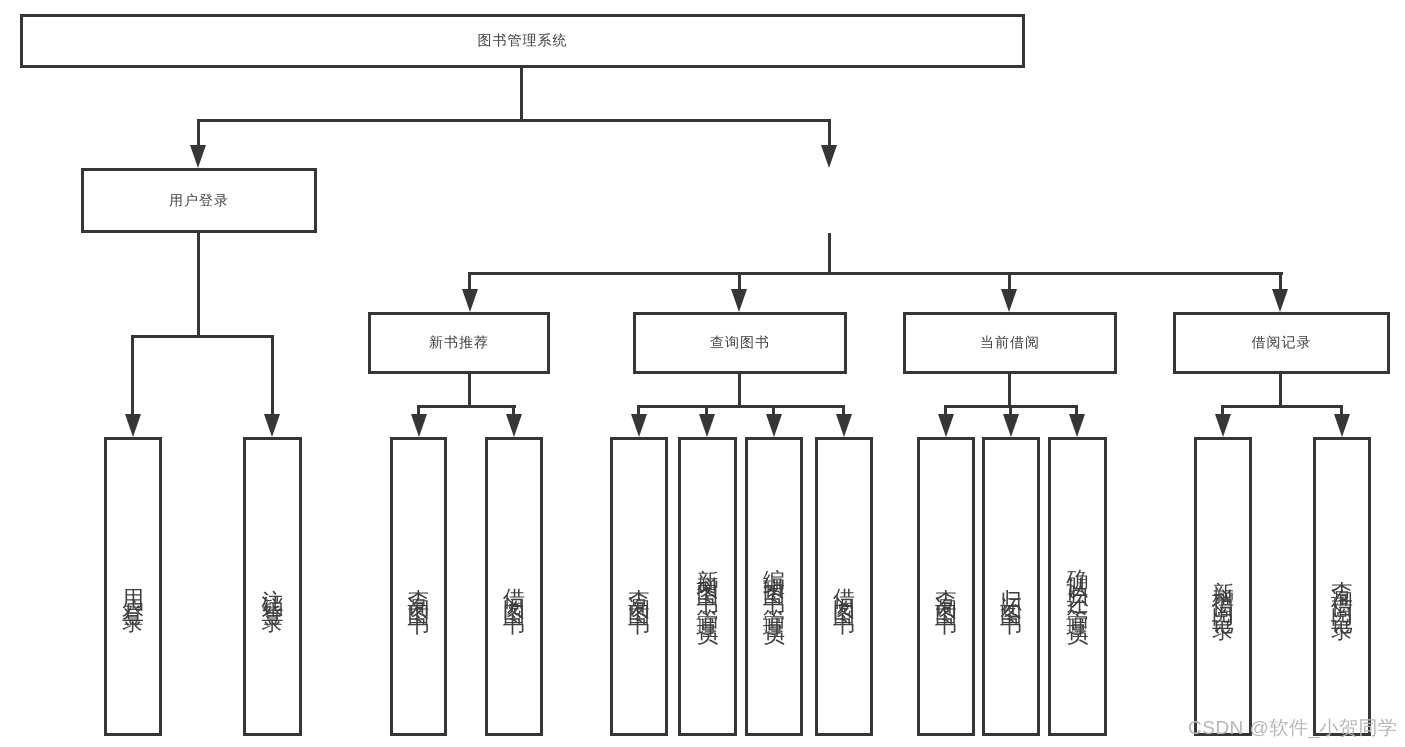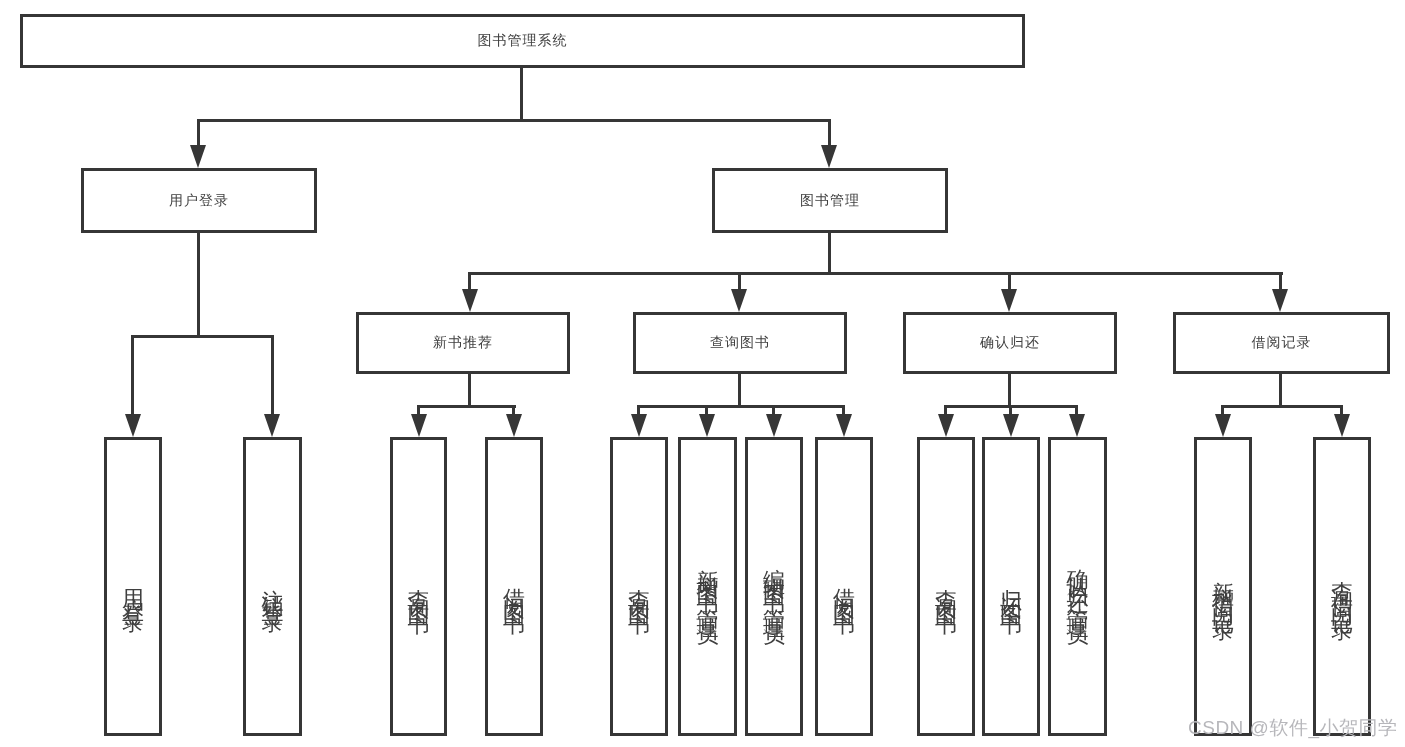--- a/index.html
+++ b/index.html
@@ -46,50 +46,47 @@
   <div class="vl" style="left:520px;top:68px;height:51px"></div>
   <div class="hl" style="left:197px;top:119px;width:634px"></div>
   <div class="vl" style="left:197px;top:119px;height:28px"></div>
   <div class="vl" style="left:828px;top:119px;height:28px"></div>
   <div class="ar" style="left:190px;top:145px"></div>
   <div class="ar" style="left:821px;top:145px"></div>
 
   <div class="box" style="left:81px;top:168px;width:236px;height:65px">
     <span class="lbl">用户登录</span>
   </div>
-  <div class="box" style="left:712px;top:168px;width:236px;height:65px">
-    <span class="lbl">图书管理</span>
-  </div>
 
   <div class="vl" style="left:197px;top:233px;height:102px"></div>
   <div class="hl" style="left:131px;top:335px;width:143px"></div>
   <div class="vl" style="left:131px;top:335px;height:82px"></div>
   <div class="vl" style="left:271px;top:335px;height:82px"></div>
   <div class="ar" style="left:125px;top:414px"></div>
   <div class="ar" style="left:264px;top:414px"></div>
 
   <div class="vl" style="left:828px;top:233px;height:41px"></div>
   <div class="hl" style="left:468px;top:272px;width:815px"></div>
   <div class="vl" style="left:468px;top:272px;height:20px"></div>
   <div class="vl" style="left:738px;top:272px;height:20px"></div>
   <div class="vl" style="left:1008px;top:272px;height:20px"></div>
   <div class="vl" style="left:1279px;top:272px;height:20px"></div>
   <div class="ar" style="left:462px;top:289px"></div>
   <div class="ar" style="left:731px;top:289px"></div>
   <div class="ar" style="left:1001px;top:289px"></div>
   <div class="ar" style="left:1272px;top:289px"></div>
 
-  <div class="box" style="left:356px;top:312px;width:214px;height:62px">
+  <div class="box" style="left:368px;top:312px;width:182px;height:62px">
     <span class="lbl">新书推荐</span>
   </div>
   <div class="box" style="left:633px;top:312px;width:214px;height:62px">
     <span class="lbl">查询图书</span>
   </div>
   <div class="box" style="left:903px;top:312px;width:214px;height:62px">
-    <span class="lbl">确认归还</span>
+    <span class="lbl">当前借阅</span>
   </div>
   <div class="box" style="left:1173px;top:312px;width:217px;height:62px">
     <span class="lbl">借阅记录</span>
   </div>
 
   <div class="vl" style="left:468px;top:374px;height:33px"></div>
   <div class="hl" style="left:417px;top:405px;width:99px"></div>
   <div class="vl" style="left:417px;top:405px;height:13px"></div>
   <div class="vl" style="left:512px;top:405px;height:13px"></div>
   <div class="ar" style="left:411px;top:414px"></div>

